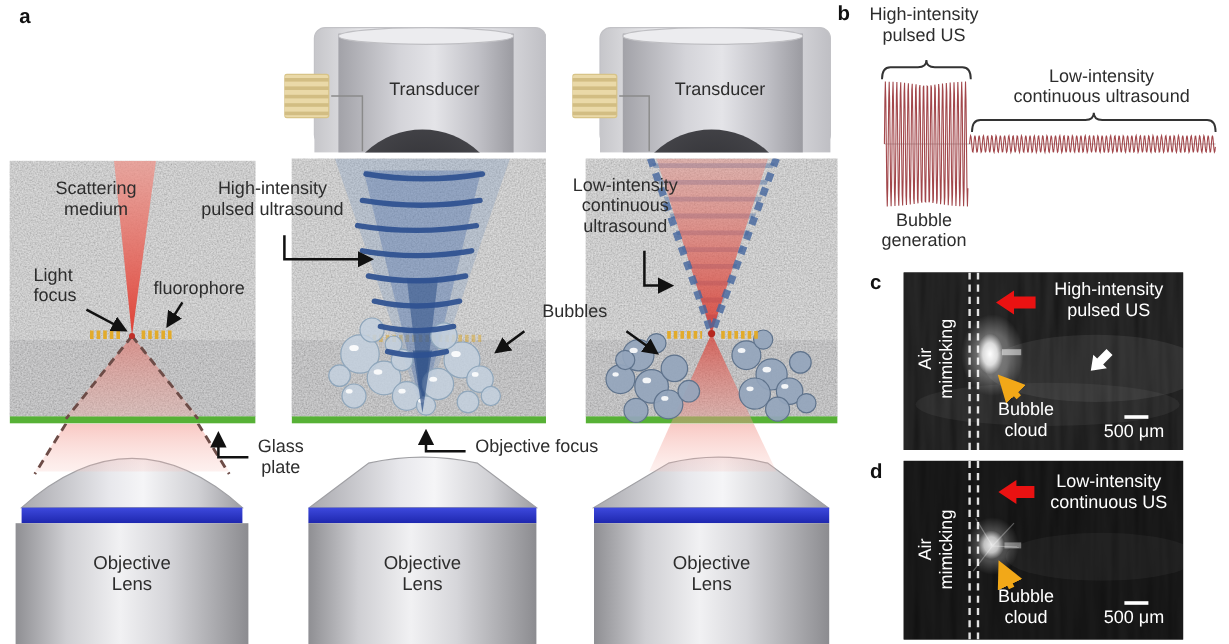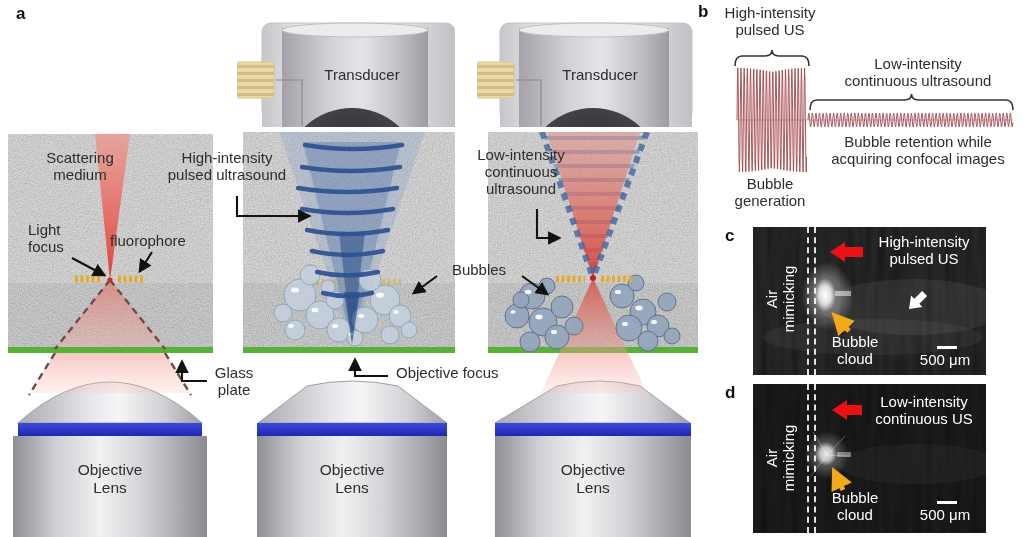--- a/index.html
+++ b/index.html
@@ -330,29 +330,29 @@
     <g stroke="#8a8a8a" stroke-width="1.2" fill="none">
       <path d="M 276,80 L 302,80 L 302,126"></path>
       <path d="M 516,80 L 541,80 L 541,126"></path>
     </g>
   </svg>
 
   <div class="lbl left" style="left:28px;top:221px;width:70px">Light
 focus</div>
   <div class="lbl" style="left:28px;top:149px;width:104px">Scattering
 medium</div>
-  <div class="lbl left" style="left:110px;top:232px;width:95px">fluorophore</div>
+  <div class="lbl left" style="left:128px;top:232px;width:95px">fluorophore</div>
   <div class="lbl" style="left:157px;top:149px;width:140px">High-intensity
 pulsed ultrasound</div>
   <div class="lbl" style="left:310px;top:66px;width:104px">Transducer</div>
   <div class="lbl" style="left:548px;top:66px;width:104px">Transducer</div>
   <div class="lbl" style="left:474px;top:146px;width:94px">Low-intensity
 continuous
 ultrasound</div>
-  <div class="lbl" style="left:447px;top:261px;width:64px">Bubbles</div>
+  <div class="lbl" style="left:447px;top:251px;width:64px">Bubbles</div>
   <div class="lbl" style="left:210px;top:364px;width:48px">Glass
 plate</div>
   <div class="lbl left" style="left:396px;top:364px;width:132px">Objective focus</div>
   <div class="lbl" style="left:55px;top:461px;width:110px;font-size:15.5px">Objective
 Lens</div>
   <div class="lbl" style="left:297px;top:461px;width:110px;font-size:15.5px">Objective
 Lens</div>
   <div class="lbl" style="left:538px;top:461px;width:110px;font-size:15.5px">Objective
 Lens</div>
 
@@ -363,22 +363,20 @@
     <path id="wave-low" fill="none" stroke-width="0.9" d="M 113.00,120.00 L 113.40,115.43 L 113.80,113.08 L 114.20,114.08 L 114.60,117.95 L 115.00,122.81 L 115.40,126.32 L 115.80,126.76 L 116.20,123.92 L 116.60,119.19 L 117.00,114.85 L 117.40,113.00 L 117.80,114.55 L 118.20,118.74 L 118.60,123.54 L 119.00,126.62 L 119.40,126.50 L 119.80,123.22 L 120.20,118.38 L 120.60,114.33 L 121.00,113.02 L 121.40,115.10 L 121.80,119.55 L 122.20,124.22 L 122.60,126.84 L 123.00,126.15 L 123.40,122.48 L 123.80,117.60 L 124.20,113.89 L 124.60,113.14 L 125.00,115.71 L 125.40,120.36 L 125.80,124.84 L 126.20,126.97 L 126.60,125.72 L 127.00,121.70 L 127.40,116.86 L 127.80,113.54 L 128.20,113.35 L 128.60,116.39 L 129.00,121.17 L 129.40,125.39 L 129.80,127.00 L 130.20,125.21 L 130.60,120.90 L 131.00,116.15 L 131.40,113.27 L 131.80,113.65 L 132.20,117.11 L 132.60,121.97 L 133.00,125.88 L 133.40,126.93 L 133.80,124.63 L 134.20,120.09 L 134.60,115.50 L 135.00,113.09 L 135.40,114.03 L 135.80,117.87 L 136.20,122.74 L 136.60,126.28 L 137.00,126.78 L 137.40,123.99 L 137.80,119.27 L 138.20,114.90 L 138.60,113.01 L 139.00,114.50 L 139.40,118.66 L 139.80,123.47 L 140.20,126.60 L 140.60,126.53 L 141.00,123.30 L 141.40,118.47 L 141.80,114.38 L 142.20,113.02 L 142.60,115.04 L 143.00,119.46 L 143.40,124.15 L 143.80,126.82 L 144.20,126.19 L 144.60,122.56 L 145.00,117.68 L 145.40,113.93 L 145.80,113.12 L 146.20,115.65 L 146.60,120.28 L 147.00,124.78 L 147.40,126.96 L 147.80,125.77 L 148.20,121.78 L 148.60,116.93 L 149.00,113.57 L 149.40,113.32 L 149.80,116.31 L 150.20,121.09 L 150.60,125.34 L 151.00,127.00 L 151.40,125.27 L 151.80,120.98 L 152.20,116.22 L 152.60,113.29 L 153.00,113.61 L 153.40,117.03 L 153.80,121.89 L 154.20,125.83 L 154.60,126.95 L 155.00,124.70 L 155.40,120.17 L 155.80,115.56 L 156.20,113.10 L 156.60,113.99 L 157.00,117.79 L 157.40,122.66 L 157.80,126.24 L 158.20,126.80 L 158.60,124.06 L 159.00,119.36 L 159.40,114.96 L 159.80,113.01 L 160.20,114.45 L 160.60,118.57 L 161.00,123.39 L 161.40,126.57 L 161.80,126.56 L 162.20,123.37 L 162.60,118.55 L 163.00,114.43 L 163.40,113.01 L 163.80,114.98 L 164.20,119.38 L 164.60,124.08 L 165.00,126.80 L 165.40,126.23 L 165.80,122.64 L 166.20,117.77 L 166.60,113.98 L 167.00,113.11 L 167.40,115.58 L 167.80,120.19 L 168.20,124.71 L 168.60,126.95 L 169.00,125.82 L 169.40,121.87 L 169.80,117.01 L 170.20,113.60 L 170.60,113.30 L 171.00,116.24 L 171.40,121.00 L 171.80,125.28 L 172.20,127.00 L 172.60,125.32 L 173.00,121.07 L 173.40,116.29 L 173.80,113.32 L 174.20,113.58 L 174.60,116.95 L 175.00,121.80 L 175.40,125.78 L 175.80,126.96 L 176.20,124.76 L 176.60,120.26 L 177.00,115.63 L 177.40,113.12 L 177.80,113.94 L 178.20,117.70 L 178.60,122.58 L 179.00,126.20 L 179.40,126.82 L 179.80,124.13 L 180.20,119.44 L 180.60,115.02 L 181.00,113.02 L 181.40,114.39 L 181.80,118.49 L 182.20,123.32 L 182.60,126.54 L 183.00,126.59 L 183.40,123.45 L 183.80,118.64 L 184.20,114.49 L 184.60,113.01 L 185.00,114.92 L 185.40,119.29 L 185.80,124.01 L 186.20,126.78 L 186.60,126.27 L 187.00,122.72 L 187.40,117.85 L 187.80,114.02 L 188.20,113.09 L 188.60,115.51 L 189.00,120.11 L 189.40,124.65 L 189.80,126.94 L 190.20,125.86 L 190.60,121.95 L 191.00,117.09 L 191.40,113.64 L 191.80,113.27 L 192.20,116.17 L 192.60,120.92 L 193.00,125.23 L 193.40,127.00 L 193.80,125.38 L 194.20,121.15 L 194.60,116.37 L 195.00,113.34 L 195.40,113.54 L 195.80,116.87 L 196.20,121.72 L 196.60,125.73 L 197.00,126.97 L 197.40,124.82 L 197.80,120.34 L 198.20,115.70 L 198.60,113.14 L 199.00,113.90 L 199.40,117.62 L 199.80,122.50 L 200.20,126.16 L 200.60,126.84 L 201.00,124.20 L 201.40,119.53 L 201.80,115.08 L 202.20,113.02 L 202.60,114.34 L 203.00,118.41 L 203.40,123.24 L 203.80,126.50 L 204.20,126.62 L 204.60,123.52 L 205.00,118.72 L 205.40,114.54 L 205.80,113.00 L 206.20,114.86 L 206.60,119.21 L 207.00,123.94 L 207.40,126.76 L 207.80,126.31 L 208.20,122.79 L 208.60,117.93 L 209.00,114.07 L 209.40,113.08 L 209.80,115.45 L 210.20,120.02 L 210.60,124.58 L 211.00,126.93 L 211.40,125.91 L 211.80,122.03 L 212.20,117.17 L 212.60,113.68 L 213.00,113.25 L 213.40,116.10 L 213.80,120.83 L 214.20,125.17 L 214.60,127.00 L 215.00,125.43 L 215.40,121.24 L 215.80,116.44 L 216.20,113.37 L 216.60,113.51 L 217.00,116.80 L 217.40,121.64 L 217.80,125.68 L 218.20,126.97 L 218.60,124.88 L 219.00,120.43 L 219.40,115.76 L 219.80,113.15 L 220.20,113.86 L 220.60,117.54 L 221.00,122.42 L 221.40,126.12 L 221.80,126.86 L 222.20,124.27 L 222.60,119.61 L 223.00,115.15 L 223.40,113.03 L 223.80,114.29 L 224.20,118.32 L 224.60,123.16 L 225.00,126.47 L 225.40,126.64 L 225.80,123.60 L 226.20,118.80 L 226.60,114.59 L 227.00,113.00 L 227.40,114.80 L 227.80,119.12 L 228.20,123.87 L 228.60,126.74 L 229.00,126.34 L 229.40,122.87 L 229.80,118.01 L 230.20,114.11 L 230.60,113.07 L 231.00,115.38 L 231.40,119.94 L 231.80,124.52 L 232.20,126.91 L 232.60,125.96 L 233.00,122.11 L 233.40,117.24 L 233.80,113.71 L 234.20,113.23 L 234.60,116.03 L 235.00,120.75 L 235.40,125.11 L 235.80,126.99 L 236.20,125.49 L 236.60,121.32 L 237.00,116.52 L 237.40,113.40 L 237.80,113.48 L 238.20,116.72 L 238.60,121.55 L 239.00,125.63 L 239.40,126.98 L 239.80,124.95 L 240.20,120.51 L 240.60,115.83 L 241.00,113.17 L 241.40,113.82 L 241.80,117.46 L 242.20,122.34 L 242.60,126.08 L 243.00,126.87 L 243.40,124.34 L 243.80,119.70 L 244.20,115.21 L 244.60,113.04 L 245.00,114.24 L 245.40,118.24 L 245.80,123.09 L 246.20,126.44 L 246.60,126.67 L 247.00,123.67 L 247.40,118.89 L 247.80,114.65 L 248.20,113.00 L 248.60,114.75 L 249.00,119.04 L 249.40,123.80 L 249.80,126.71 L 250.20,126.38 L 250.60,122.95 L 251.00,118.09 L 251.40,114.16 L 251.80,113.06 L 252.20,115.32 L 252.60,119.85 L 253.00,124.45 L 253.40,126.90 L 253.80,126.00 L 254.20,122.19 L 254.60,117.32 L 255.00,113.75 L 255.40,113.21 L 255.80,115.96 L 256.20,120.66 L 256.60,125.05 L 257.00,126.99 L 257.40,125.54 L 257.80,121.41 L 258.20,116.59 L 258.60,113.43 L 259.00,113.45 L 259.40,116.65 L 259.80,121.47 L 260.20,125.58 L 260.60,126.99 L 261.00,125.01 L 261.40,120.60 L 261.80,115.90 L 262.20,113.19 L 262.60,113.78 L 263.00,117.38 L 263.40,122.25 L 263.80,126.03 L 264.20,126.89 L 264.60,124.40 L 265.00,119.79 L 265.40,115.27 L 265.80,113.05 L 266.20,114.20 L 266.60,118.16 L 267.00,123.01 L 267.40,126.40 L 267.80,126.70 L 268.20,123.74 L 268.60,118.97 L 269.00,114.70 L 269.40,113.00 L 269.80,114.69 L 270.20,118.95 L 270.60,123.72 L 271.00,126.69 L 271.40,126.41 L 271.80,123.03 L 272.20,118.18 L 272.60,114.21 L 273.00,113.05 L 273.40,115.26 L 273.80,119.76 L 274.20,124.39 L 274.60,126.88 L 275.00,126.04 L 275.40,122.28 L 275.80,117.40 L 276.20,113.79 L 276.60,113.19 L 277.00,115.89 L 277.40,120.58 L 277.80,124.99 L 278.20,126.98 L 278.60,125.59 L 279.00,121.49 L 279.40,116.67 L 279.80,113.46 L 280.20,113.42 L 280.60,116.57 L 281.00,121.39 L 281.40,125.53 L 281.80,126.99 L 282.20,125.07 L 282.60,120.69 L 283.00,115.97 L 283.40,113.21 L 283.80,113.74 L 284.20,117.30 L 284.60,122.17 L 285.00,125.99 L 285.40,126.90 L 285.80,124.47 L 286.20,119.87 L 286.60,115.33 L 287.00,113.06 L 287.40,114.15 L 287.80,118.07 L 288.20,122.93 L 288.60,126.37 L 289.00,126.72 L 289.40,123.81 L 289.80,119.06 L 290.20,114.76 L 290.60,113.00 L 291.00,114.63 L 291.40,118.87 L 291.80,123.65 L 292.20,126.66 L 292.60,126.45 L 293.00,123.11 L 293.40,118.26 L 293.80,114.26 L 294.20,113.04 L 294.60,115.19 L 295.00,119.68 L 295.40,124.32 L 295.80,126.87 L 296.20,126.09 L 296.60,122.36 L 297.00,117.48 L 297.40,113.83 L 297.80,113.17 L 298.20,115.82 L 298.60,120.49 L 299.00,124.93 L 299.40,126.98 L 299.80,125.64 L 300.20,121.57 L 300.60,116.74 L 301.00,113.49 L 301.40,113.39 L 301.80,116.50 L 302.20,121.30 L 302.60,125.47 L 303.00,126.99 L 303.40,125.12 L 303.80,120.77 L 304.20,116.04 L 304.60,113.23 L 305.00,113.70 L 305.40,117.22 L 305.80,122.09 L 306.20,125.94 L 306.60,126.92 L 307.00,124.54 L 307.40,119.96 L 307.80,115.40 L 308.20,113.07 L 308.60,114.10 L 309.00,117.99 L 309.40,122.85 L 309.80,126.33 L 310.20,126.74 L 310.60,123.89 L 311.00,119.14 L 311.40,114.82 L 311.80,113.00 L 312.20,114.58 L 312.60,118.78 L 313.00,123.58 L 313.40,126.64 L 313.80,126.48 L 314.20,123.18 L 314.60,118.34 L 315.00,114.31 L 315.40,113.03 L 315.80,115.13 L 316.20,119.59 L 316.60,124.25 L 317.00,126.85 L 317.40,126.13 L 317.80,122.44" stroke="#a2474b"></path>
     <path id="brace-high" fill="none" stroke="#333" stroke-width="1.6" d="M 40,66 Q 40,56 47,56 L 70,56 Q 77,56 77,50 Q 77,56 84,56 L 107,56 Q 114,56 114,66"></path>
     <path id="brace-low" fill="none" stroke="#333" stroke-width="1.6" d="M 115,110 Q 115,100 122,100 L 209.5,100 Q 216.5,100 216.5,94 Q 216.5,100 223.5,100 L 311,100 Q 318,100 318,110"></path>
   </svg>
   <div class="lbl" style="left:715px;top:4px;width:110px">High-intensity
 pulsed US</div>
   <div class="lbl" style="left:827px;top:55px;width:182px">Low-intensity
 continuous ultrasound</div>
   <div class="lbl" style="left:715px;top:175px;width:110px">Bubble
 generation</div>
-  <div class="lbl" style="left:818px;top:133px;width:200px">Bubble retention while
-acquiring confocal images</div>
 
   <div class="letter" style="left:725px;top:226px">c</div>
   <div class="panelimg" style="left:753px;top:227px;width:233px;height:148px">
     <svg class="abs" style="left:0;top:0" width="233" height="148" viewBox="0 0 233 148">
       <defs>
         <filter id="streaks" x="0" y="0" width="100%" height="100%">
           <feTurbulence type="fractalNoise" baseFrequency="0.15 0.012" numOctaves="2" seed="5"></feTurbulence>
           <feColorMatrix type="saturate" values="0"></feColorMatrix>
           <feComponentTransfer>
               <feFuncA type="linear" slope="0" intercept="1"></feFuncA>

